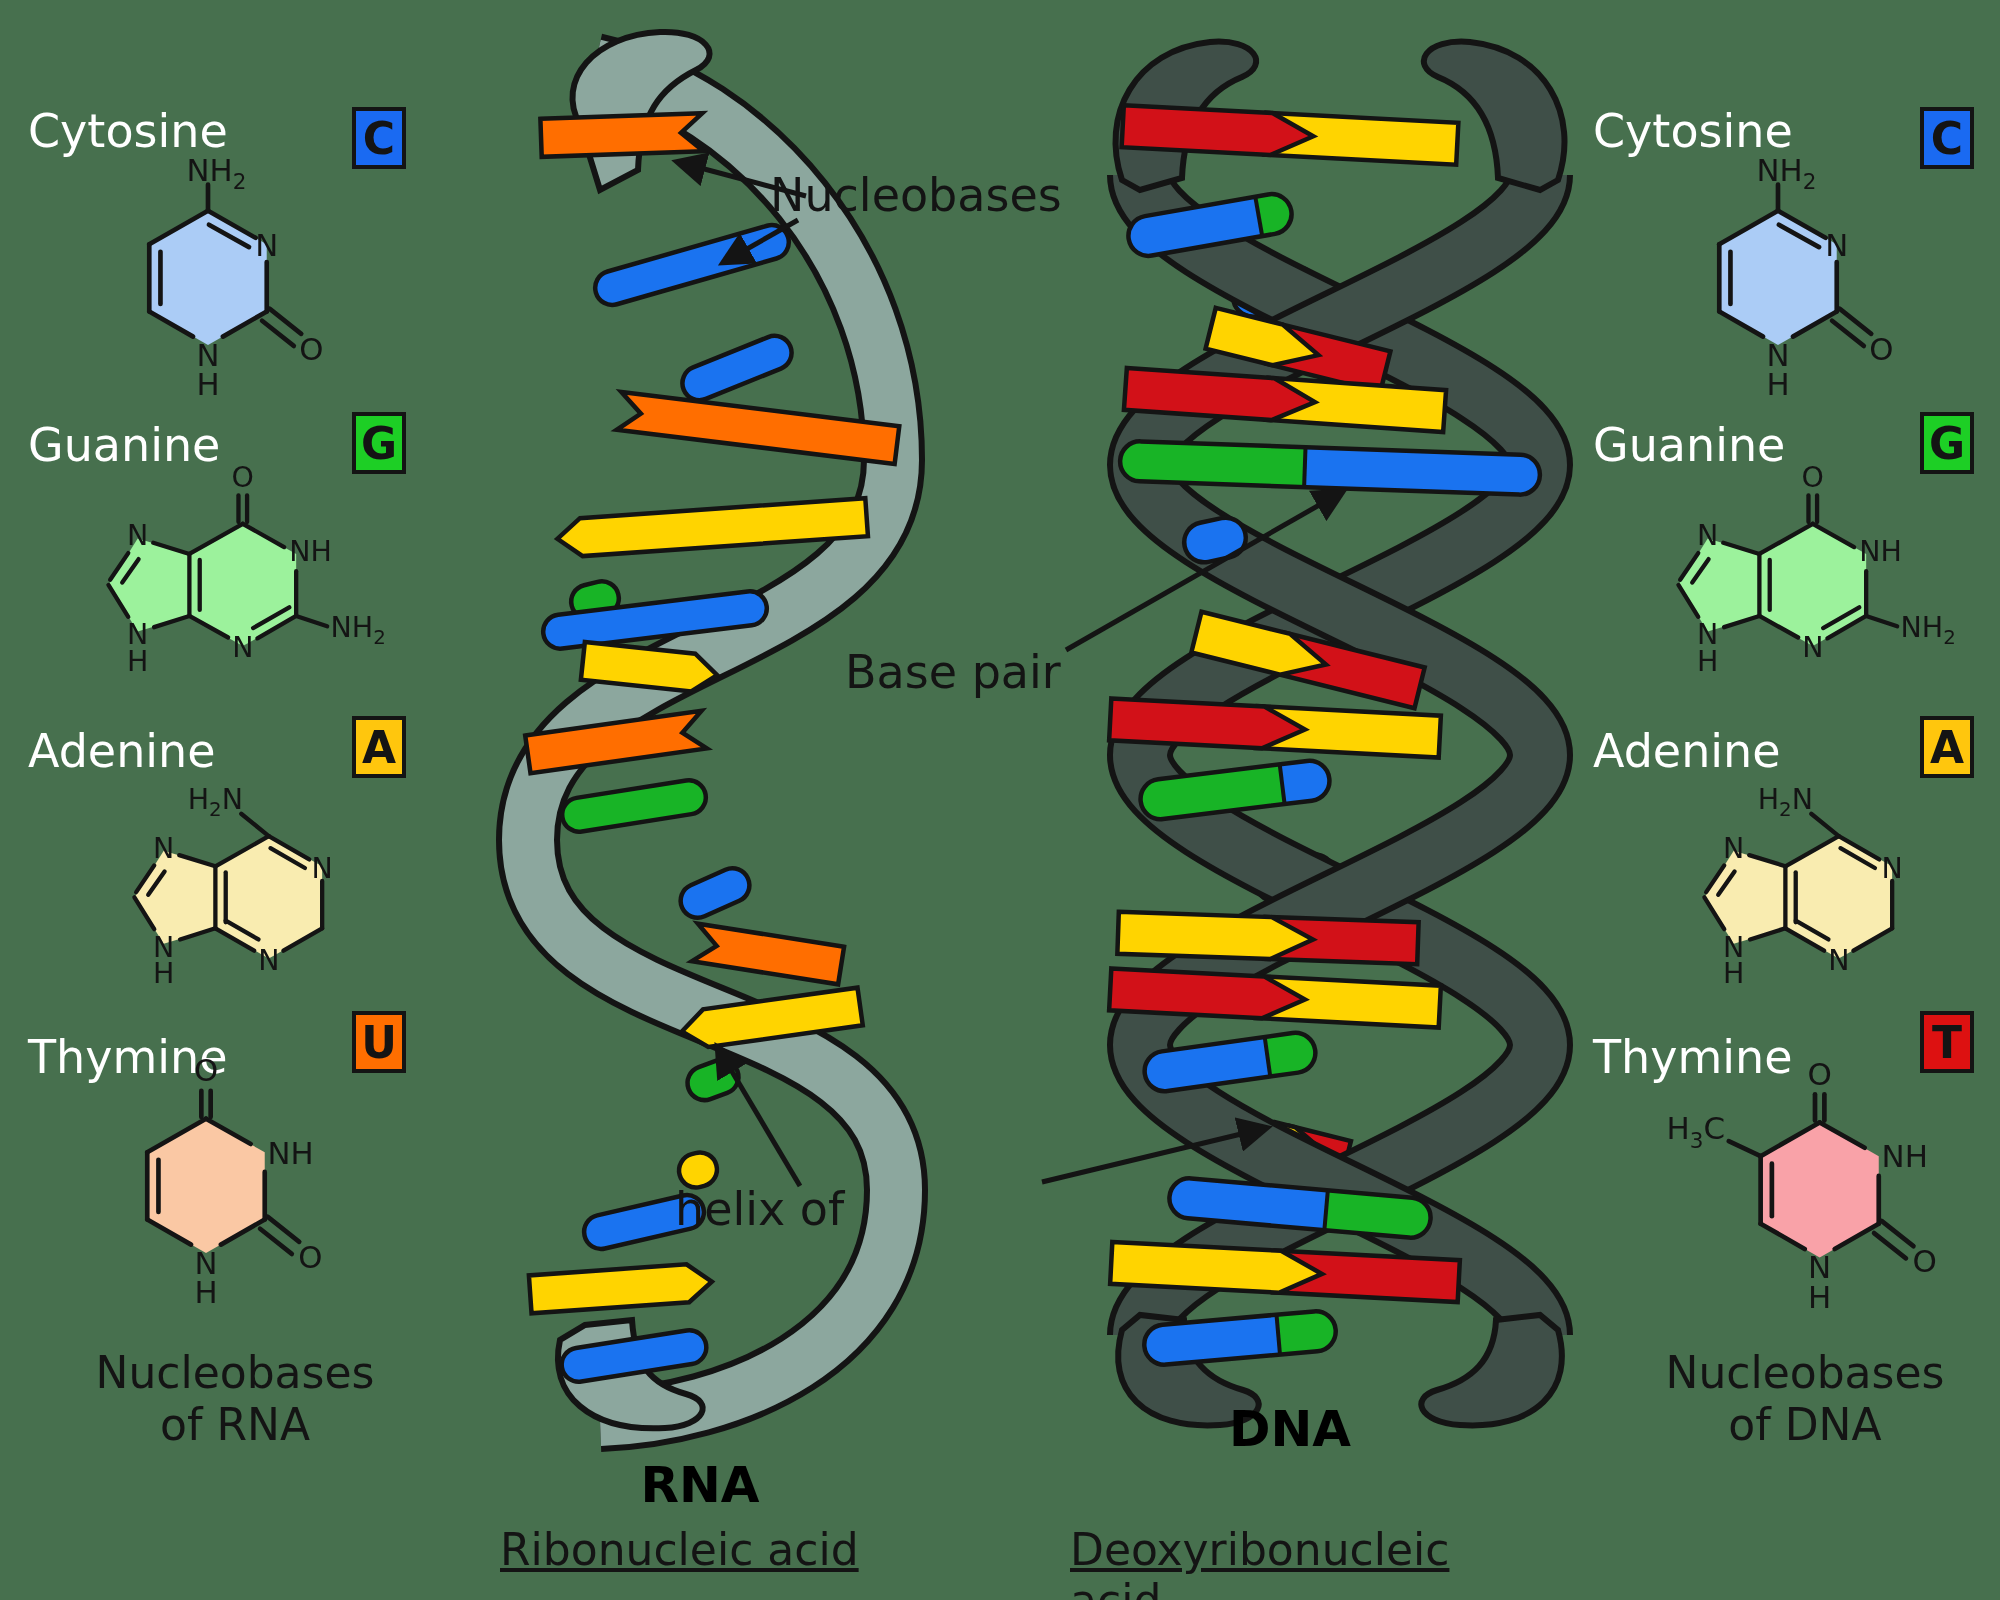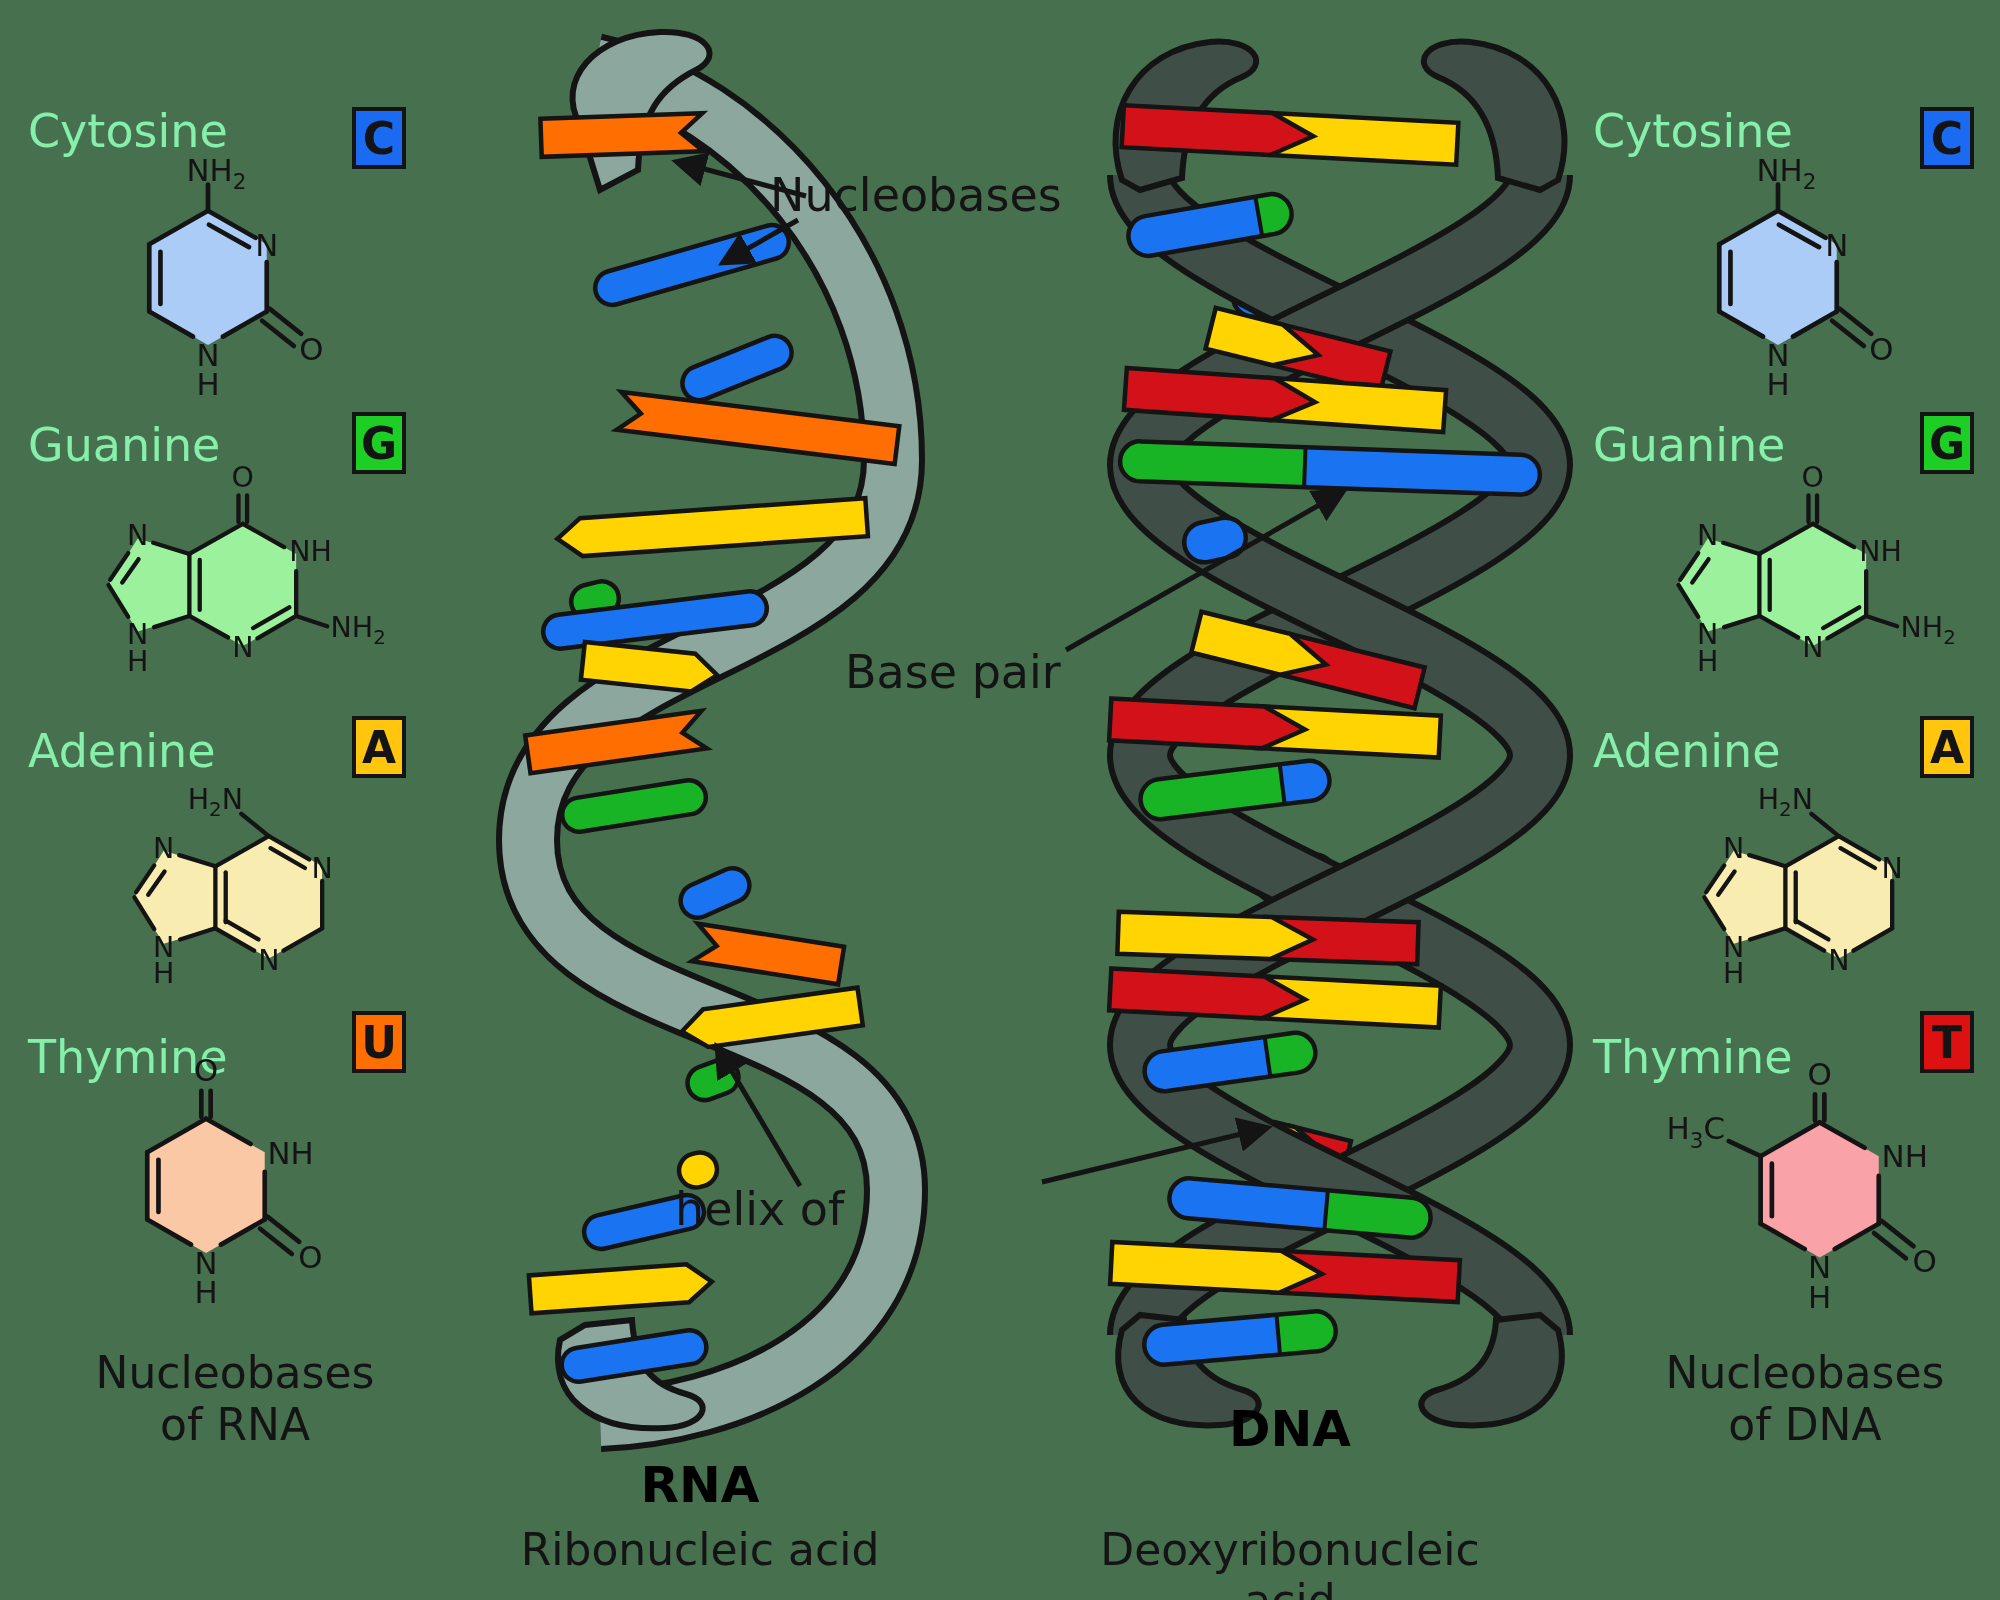--- a/index.html
+++ b/index.html
@@ -1,23 +1,23 @@
 <!DOCTYPE html>
 <html><head>
 <meta charset="utf-8">
 <style>
   html,body{margin:0;padding:0;}
   body{width:2000px;height:1600px;position:relative;background:#47704e;overflow:hidden;
        font-family:"DejaVu Sans","Liberation Sans",sans-serif;color:#141414;}
-  .bname{position:absolute;font-size:46px;color:#86efac;white-space:nowrap;}
+  .bname{position:absolute;font-size:46px;color:#ffffff;white-space:nowrap;}
   .badge{position:absolute;width:54px;height:62px;border:4px solid #141414;box-sizing:border-box;
          display:flex;align-items:center;justify-content:center;font-size:44px;font-weight:bold;color:#141414;}
   .caption{position:absolute;text-align:center;font-size:44px;line-height:1.18;color:#141414;}
   .htitle{position:absolute;text-align:center;font-weight:bold;font-size:50px;color:#000000;}
-  .hsub{position:absolute;text-align:center;font-size:44px;color:#141414;}
+  .hsub{position:absolute;font-size:44px;color:#141414;text-decoration:underline;}
   .ann{position:absolute;font-size:46px;color:#141414;white-space:nowrap;}
   .ann.center{text-align:left;white-space:normal;line-height:1.15;}
   svg.mol{position:absolute;overflow:visible;}
   .mol .bond path{stroke:#141414;stroke-width:5;fill:none;stroke-linecap:round;}
   .mol text{font-size:33px;fill:#141414;font-family:"DejaVu Sans","Liberation Sans",sans-serif;}
   .mol tspan.sub{font-size:23px;}
   svg.helix{position:absolute;overflow:visible;}
   #arrows{position:absolute;left:0;top:0;pointer-events:none;}
   #arrows line{stroke:#141414;stroke-width:5;}
 </style>

